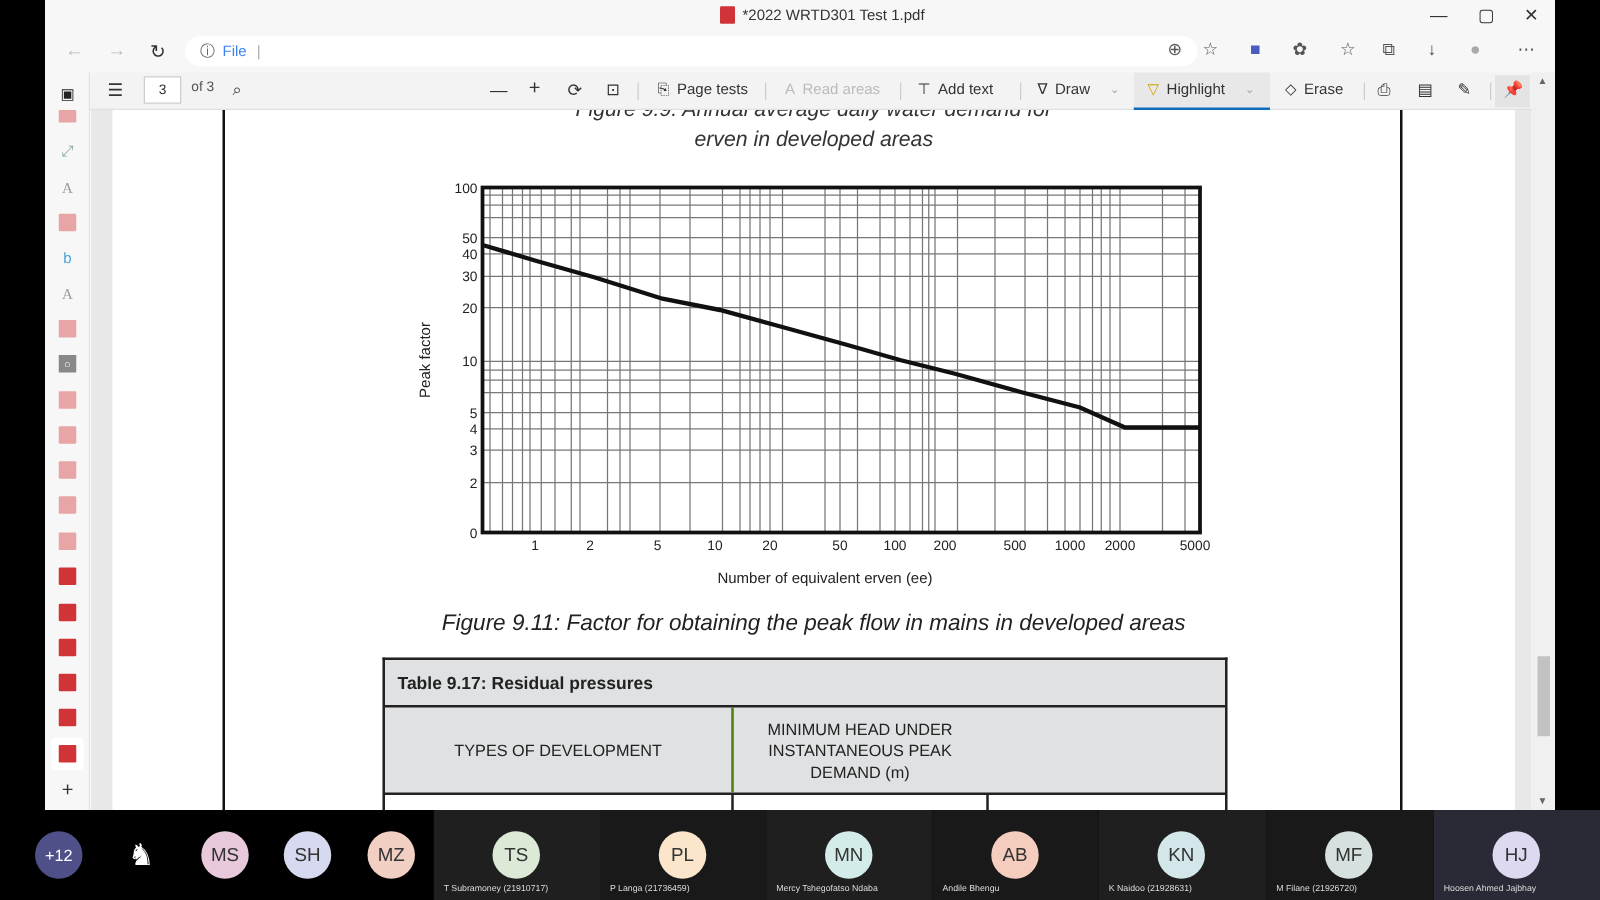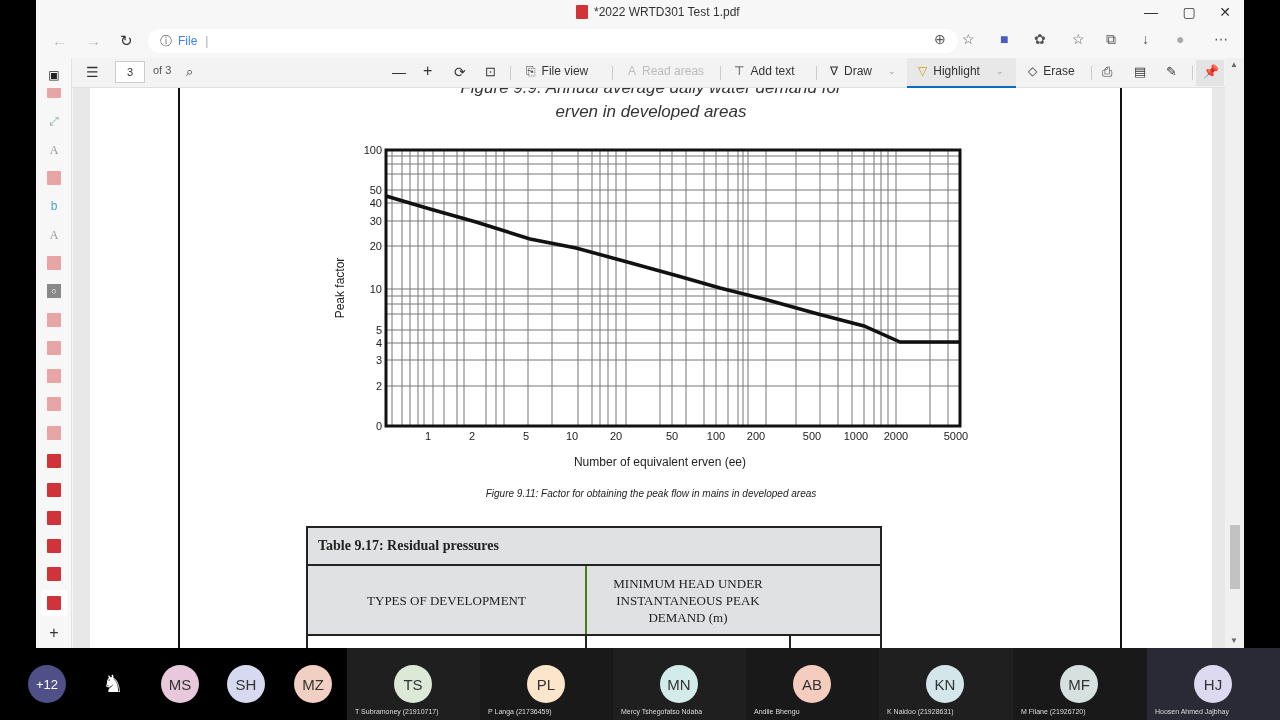--- a/index.html
+++ b/index.html
@@ -26,22 +26,22 @@
   .pin-tab { position: absolute; left: 1160px; top: 2px; width: 28px; height: 26px; background: #e4e4e4; }
   .left-rail { position: absolute; left: 0; top: 58px; width: 36px; height: 590px; background: #f7f7f7; border-right: 1px solid #e3e3e3; }
   .rail-icon { position: absolute; left: 11px; width: 14px; height: 14px; font-size: 12px; text-align: center; line-height: 14px; color: #999; }
   .rail-pdf { background: #e8a5a6; border-radius: 1px; }
   .rail-pdf.strong { background: #d13438; }
   .viewer { position: absolute; left: 37px; top: 88px; width: 1152px; height: 560px; background: #e8e8e8; overflow: hidden; }
   .page { position: absolute; left: 17px; top: 0; width: 1122px; height: 560px; background: #fff; }
   .frame-line { position: absolute; top: 0; width: 2px; height: 560px; background: #111; }
   .fig-top { position: absolute; left: 0; width: 100%; text-align: center; font-style: italic; font-size: 17px; color: #333; }
   .chart { position: absolute; left: 240px; top: 48px; }
-  .fig-caption { position: absolute; left: 0; top: 400px; width: 100%; text-align: center; font-style: italic; font-size: 10px; color: #222; }
-  .table { position: absolute; left: 216px; top: 438px; width: 576px; border: 2px solid #222; border-bottom: none; background: #dfe1e2; font-family: Liberation Serif, serif; }
+  .fig-caption { position: absolute; left: 0; top: 400px; width: 100%; text-align: center; font-style: italic; font-size: 18px; color: #222; }
+  .table { position: absolute; left: 216px; top: 438px; width: 676px; border: 2px solid #222; border-bottom: none; background: #dfe1e2; }
   .table-title { height: 38px; border-bottom: 2px solid #222; font-weight: bold; font-size: 14px; color: #222; padding: 10px 10px; }
   .table-head { display: flex; height: 70px; border-bottom: 2px solid #222; }
   .th { display: flex; align-items: center; justify-content: center; text-align: center; font-size: 13px; color: #222; line-height: 17px; }
   .th + .th { border-left: 2px solid #4d7c0f; }
   .table-body { display: flex; height: 14px; background: #fff; }
   .td + .td { border-left: 2px solid #222; }
   .scrollbar { position: absolute; left: 1189px; top: 58px; width: 19px; height: 590px; background: #f0f0f0; }
   .scroll-thumb { position: absolute; left: 5px; top: 467px; width: 10px; height: 64px; background: #c2c2c2; }
   .arrow { position: absolute; left: 5px; font-size: 8px; color: #666; }
   .meet-bar { position: absolute; left: 0; top: 648px; width: 1280px; height: 72px; background: #000; }
@@ -88,21 +88,21 @@
     <div class="page-input">3</div>
     <span class="tb-item" style="left:117px;font-size:11px;color:#555">of 3</span>
     <span class="tb-item" style="left:150px;font-size:13px">⌕</span>
     <span class="tb-item" style="left:356px;font-size:14px">—</span>
     <span class="tb-item" style="left:387px;font-size:16px;top:4px">+</span>
     <span class="tb-item" style="left:418px;font-size:14px">⟳</span>
     <span class="tb-item" style="left:449px;font-size:13px">⊡</span>
     <div class="tb-sep" style="left:474px"></div>
     <span class="tb-item" style="left:490px">
       <span>⎘</span>
-      <span>File view</span>
+      <span>Page tests</span>
     </span>
     <div class="tb-sep" style="left:576px"></div>
     <span class="tb-item disabled" style="left:592px">
       <span>A</span>
       <span>Read areas</span>
     </span>
     <div class="tb-sep" style="left:684px"></div>
     <span class="tb-item" style="left:698px">
       <span>⊤</span>
       <span>Add text</span>

